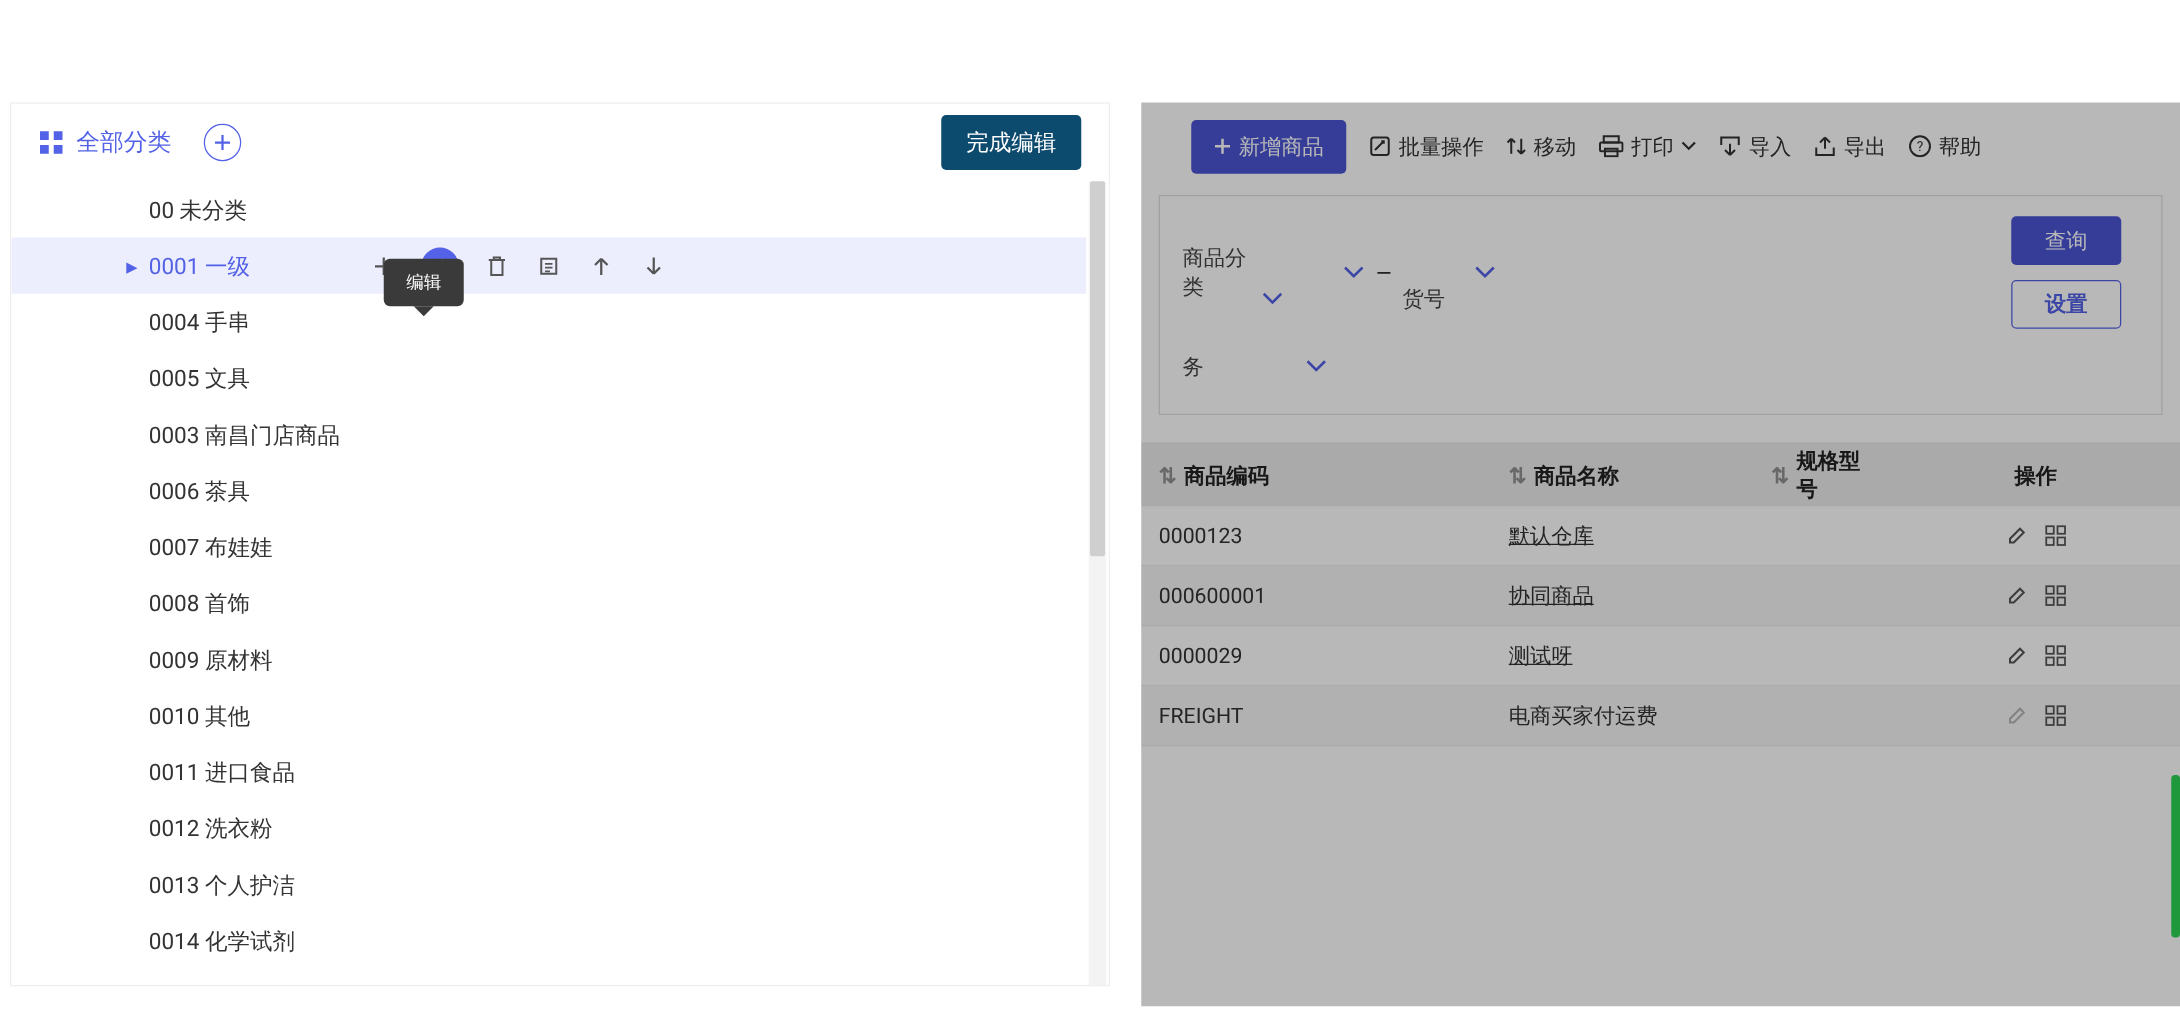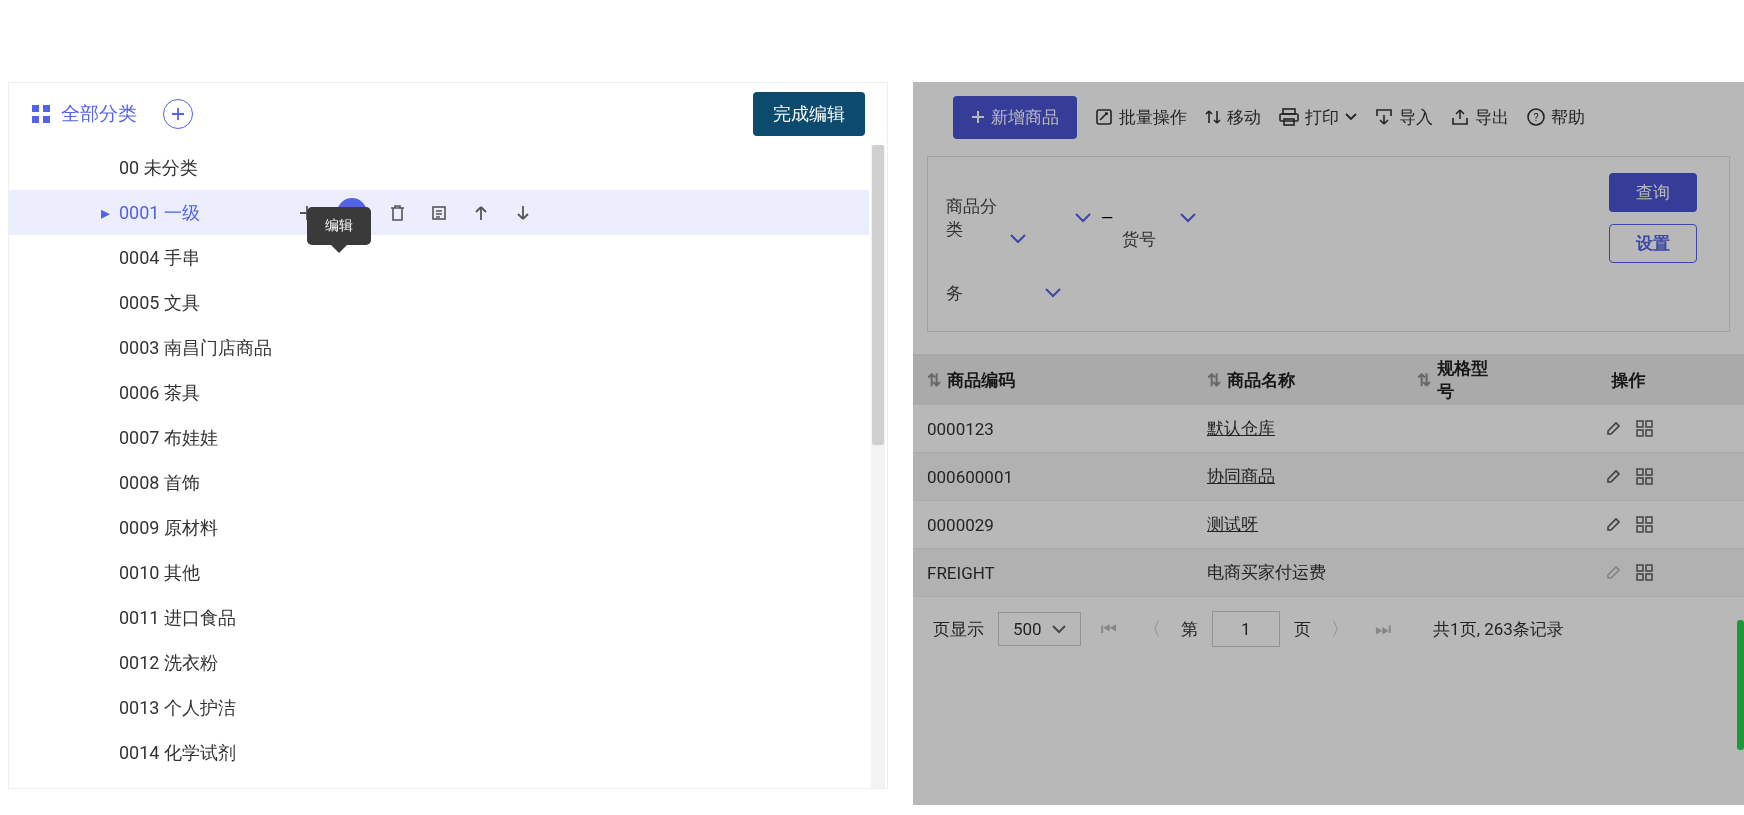--- a/index.html
+++ b/index.html
@@ -288,39 +288,20 @@
                         <rect x="1" y="10" width="6" height="6" stroke="#555" stroke-width="1.4" fill="none"></rect>
                         <rect x="10" y="10" width="6" height="6" stroke="#555" stroke-width="1.4" fill="none"></rect>
                       </svg>
                     </span>
                   </span>
                 </div>
               </div>
             </div>
       </div>
 
-      <div class="pager">
-        <span>页显示</span>
-        <div class="sel">
-          <span>500</span>
-          <svg width="14" height="9" viewBox="0 0 14 9">
-                <path d="M1 1 L7 7 L13 1" stroke="#666" stroke-width="2" fill="none"></path>
-              </svg>
-        </div>
-        <span class="nav">⏮</span>
-        <span class="nav">〈</span>
-        <span>第</span>
-        <div class="pagebox">
-              <span>1</span>
-            </div>
-        <span>页</span>
-        <span class="nav">〉</span>
-        <span class="nav">⏭</span>
-        <span style="margin-left:22px">共1页, 263条记录</span>
-      </div>
     </div>
     <div class="dim"></div>
   </div>
 
   <div class="leftpanel">
     <div class="lp-head">
       <span class="grid-icon">
         <svg width="20" height="20" viewBox="0 0 20 20">
               <rect x="1" y="1" width="7" height="7" fill="#5362e6"></rect>
               <rect x="12" y="1" width="7" height="7" fill="#5362e6"></rect>

